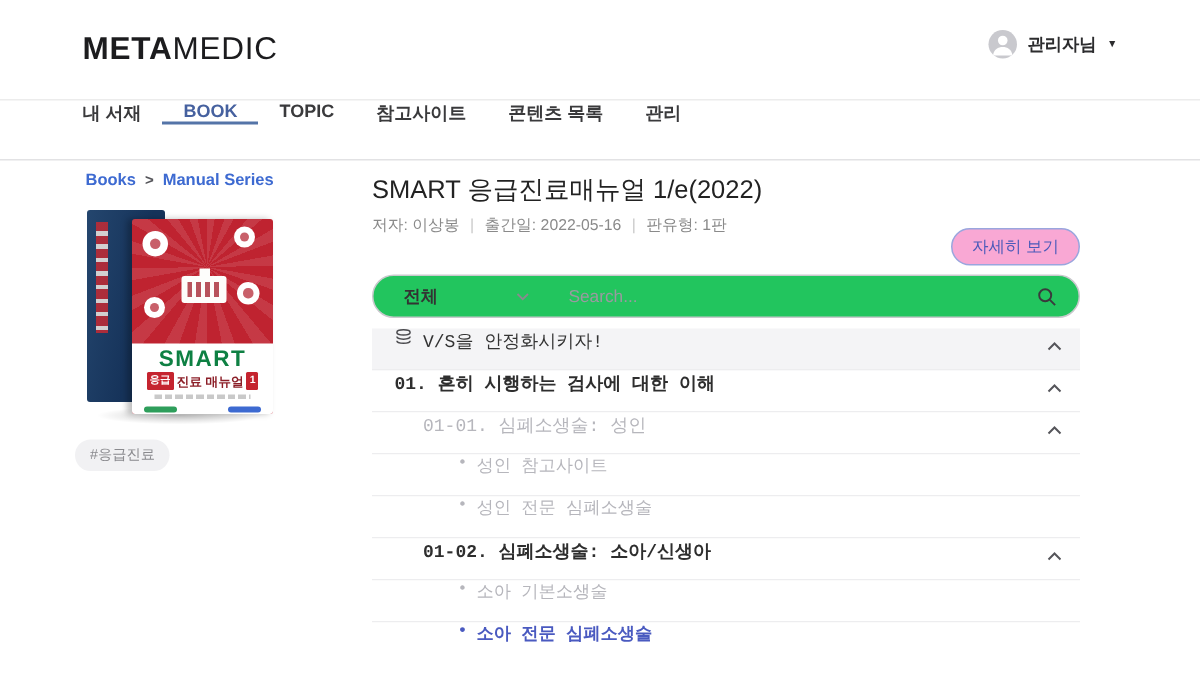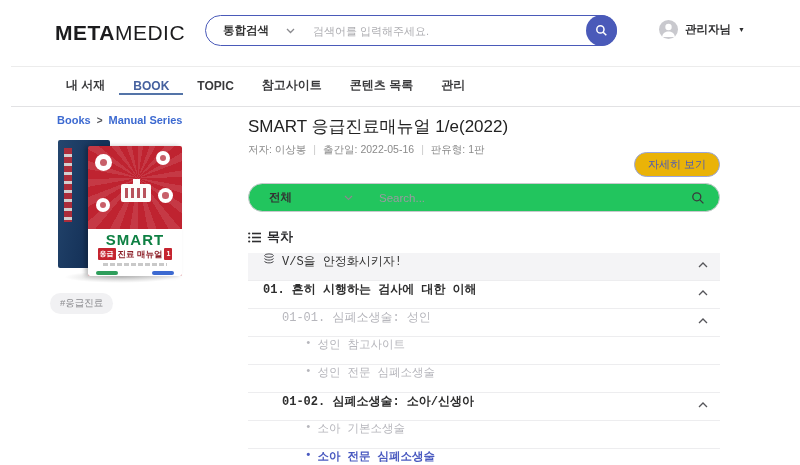--- a/index.html
+++ b/index.html
@@ -25,21 +25,21 @@
     justify-content:center; cursor:pointer; }
   .userbox { position:absolute; right:55px; top:20px; display:flex; align-items:center;
     gap:7px; cursor:pointer; }
   .avatar { width:19px; height:19px; border-radius:50%; background:#c9c9ce; overflow:hidden;
     display:flex; align-items:center; justify-content:center; }
   .uname { font-size:11.5px; font-weight:700; color:#2c2c2e; }
   .ucaret { font-size:7px; color:#2c2c2e; }
 
   
   .nav { height:41px; border-top:1px solid #ececec; border-bottom:1px solid #e2e2e4;
-    display:flex; align-items:center; padding-left:41px; background:#fff;margin-left:11px; }
+    display:flex; align-items:flex-start; padding-left:41px; background:#fff; }
   .nav .tab { display:flex; align-items:center; padding:0 14px; font-size:12px;
     font-weight:600; color:#3a3a3c; cursor:pointer; border-bottom:2px solid transparent; }
   .nav .tab.active { color:#46619f; border-bottom-color:#5474a8; font-weight:700; }
 
   
   .main { display:flex; padding:0 80px 0 30px; }
   .sidebar { width:218px; flex:none; padding-left:20px; }
   .crumb { margin:7px 0 0 7px; font-size:11px; font-weight:600; color:#3d6ad1;
     display:flex; gap:6px; align-items:center; white-space:nowrap;text-align:right; }
   .crumb .sep { color:#55555a; font-size:10px; font-weight:700; }
@@ -83,21 +83,21 @@
   .logo-b { background:#3d6ad1; }
   .tagchip { display:inline-block; margin-top:17px; background:#f1f1f3; color:#8a8a8e;
     font-size:9.5px; padding:4px 10px; border-radius:11px; cursor:pointer; }
 
   
   .content { flex:1; position:relative; padding-top:9px; }
   .btitle { font-size:17px; font-weight:400; color:#222; line-height:22px; }
   .bmeta { margin-top:5px; font-size:10.5px; color:#8a8a8a; display:flex; }
   .bmeta span + span:before { content:"|"; color:#c9c9c9; margin:0 7px; }
   .detailbtn { position:absolute; right:0; top:45px; border:1px solid #9aa6de;
-    background:#eab308; color:#4a5ab9; font-size:11px; padding:4px 13px; border-radius:13px;
+    background:#f9a8d4; color:#4a5ab9; font-size:11px; padding:4px 13px; border-radius:13px;
     cursor:pointer; font-family:inherit; }
 
   .filter { margin-top:26px; height:29px; border:1px solid #c9c9cd; border-radius:15px;
     display:flex; align-items:center; position:relative; background:#22c55e; }
   .filter .cat { display:flex; align-items:center; gap:52px; padding:0 14px 0 20px;
     font-size:11.5px; font-weight:600; color:#333; cursor:pointer; white-space:nowrap; }
   .filter input { flex:1; border:0; outline:0; font-size:11.5px; color:#444;
     background:transparent;margin-left:12px; }
   .filter input::placeholder { color:#9a9aa0; }
   .filter .mag { margin-right:14px; display:flex; cursor:pointer; }
@@ -122,35 +122,20 @@
   svg { display:block; }
 </style>
 </head>
 <body>
 
 <div class="header">
   <div class="brand">
     <span class="b1">META</span><span class="b2">MEDIC</span>
   </div>
 
-  <div class="hsearch">
-    <div class="cat">
-      <span>통합검색</span>
-      <svg width="9" height="6" viewBox="0 0 9 6">
-          <path d="M1 1l3.5 3.5L8 1" stroke="#8a8a8e" stroke-width="1.3" fill="none"></path>
-        </svg>
-    </div>
-    <input type="text" placeholder="검색어를 입력해주세요." style="">
-    <button class="go">
-      <svg width="13" height="13" viewBox="0 0 13 13">
-        <circle cx="5.4" cy="5.4" r="3.6" stroke="#fff" stroke-width="1.5" fill="none"></circle>
-        <line x1="8.2" y1="8.2" x2="11.3" y2="11.3" stroke="#fff" stroke-width="1.5"></line>
-      </svg>
-    </button>
-  </div>
 
   <div class="userbox">
     <span class="avatar">
       <svg width="19" height="19" viewBox="0 0 19 19">
         <circle cx="9.5" cy="7" r="3.2" fill="#fff"></circle>
         <path d="M3 17c.6-4 3.4-5.6 6.5-5.6S15.4 13 16 17z" fill="#fff"></path>
       </svg>
     </span>
     <span class="uname">관리자님</span>
     <span class="ucaret">▼</span>
@@ -222,31 +207,20 @@
       </div>
       <input type="text" placeholder="Search..." style="">
       <span class="mag">
         <svg width="14" height="14" viewBox="0 0 14 14">
           <circle cx="5.8" cy="5.8" r="4" stroke="#3a3a3c" stroke-width="1.3" fill="none"></circle>
           <line x1="8.9" y1="8.9" x2="12.4" y2="12.4" stroke="#3a3a3c" stroke-width="1.3"></line>
         </svg>
       </span>
     </div>
 
-    <div class="tochead">
-      <svg width="13" height="11" viewBox="0 0 13 11">
-        <circle cx="1.2" cy="1.5" r="1.1" fill="#2e2e30"></circle>
-          <rect x="4" y=".7" width="9" height="1.6" fill="#2e2e30"></rect>
-        <circle cx="1.2" cy="5.5" r="1.1" fill="#2e2e30"></circle>
-          <rect x="4" y="4.7" width="9" height="1.6" fill="#2e2e30"></rect>
-        <circle cx="1.2" cy="9.5" r="1.1" fill="#2e2e30"></circle>
-          <rect x="4" y="8.7" width="9" height="1.6" fill="#2e2e30"></rect>
-      </svg>
-      <span>목차</span>
-    </div>
 
     <div class="toclist">
 
       <div class="trow section">
         <svg width="12" height="12" viewBox="0 0 12 12">
           <ellipse cx="6" cy="2.6" rx="4.4" ry="1.7" stroke="#4a4a4e" stroke-width="1" fill="none"></ellipse>
           <path d="M1.6 5.4c0 .95 2 1.7 4.4 1.7s4.4-.75 4.4-1.7" stroke="#4a4a4e" stroke-width="1" fill="none"></path>
           <path d="M1.6 8.2c0 .95 2 1.7 4.4 1.7s4.4-.75 4.4-1.7" stroke="#4a4a4e" stroke-width="1" fill="none"></path>
         </svg>
         <span>V/S을 안정화시키자!</span>

